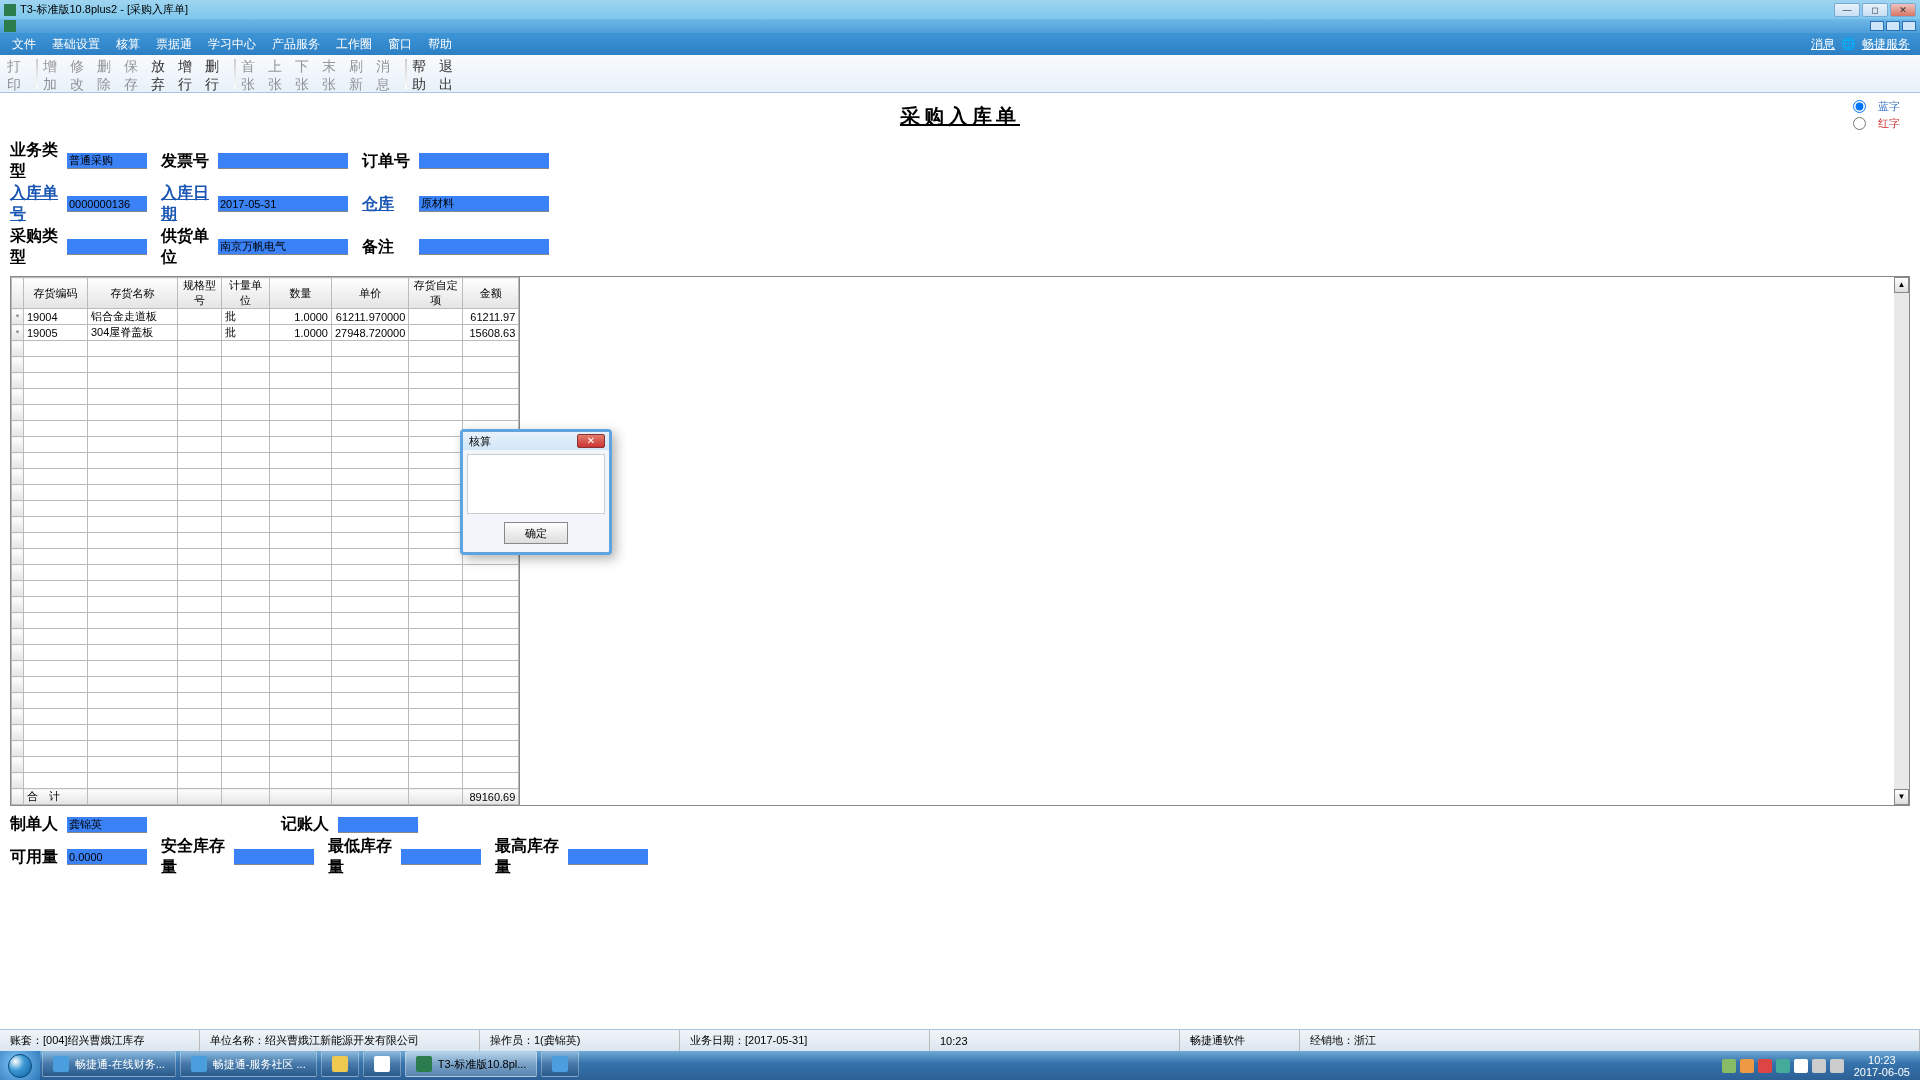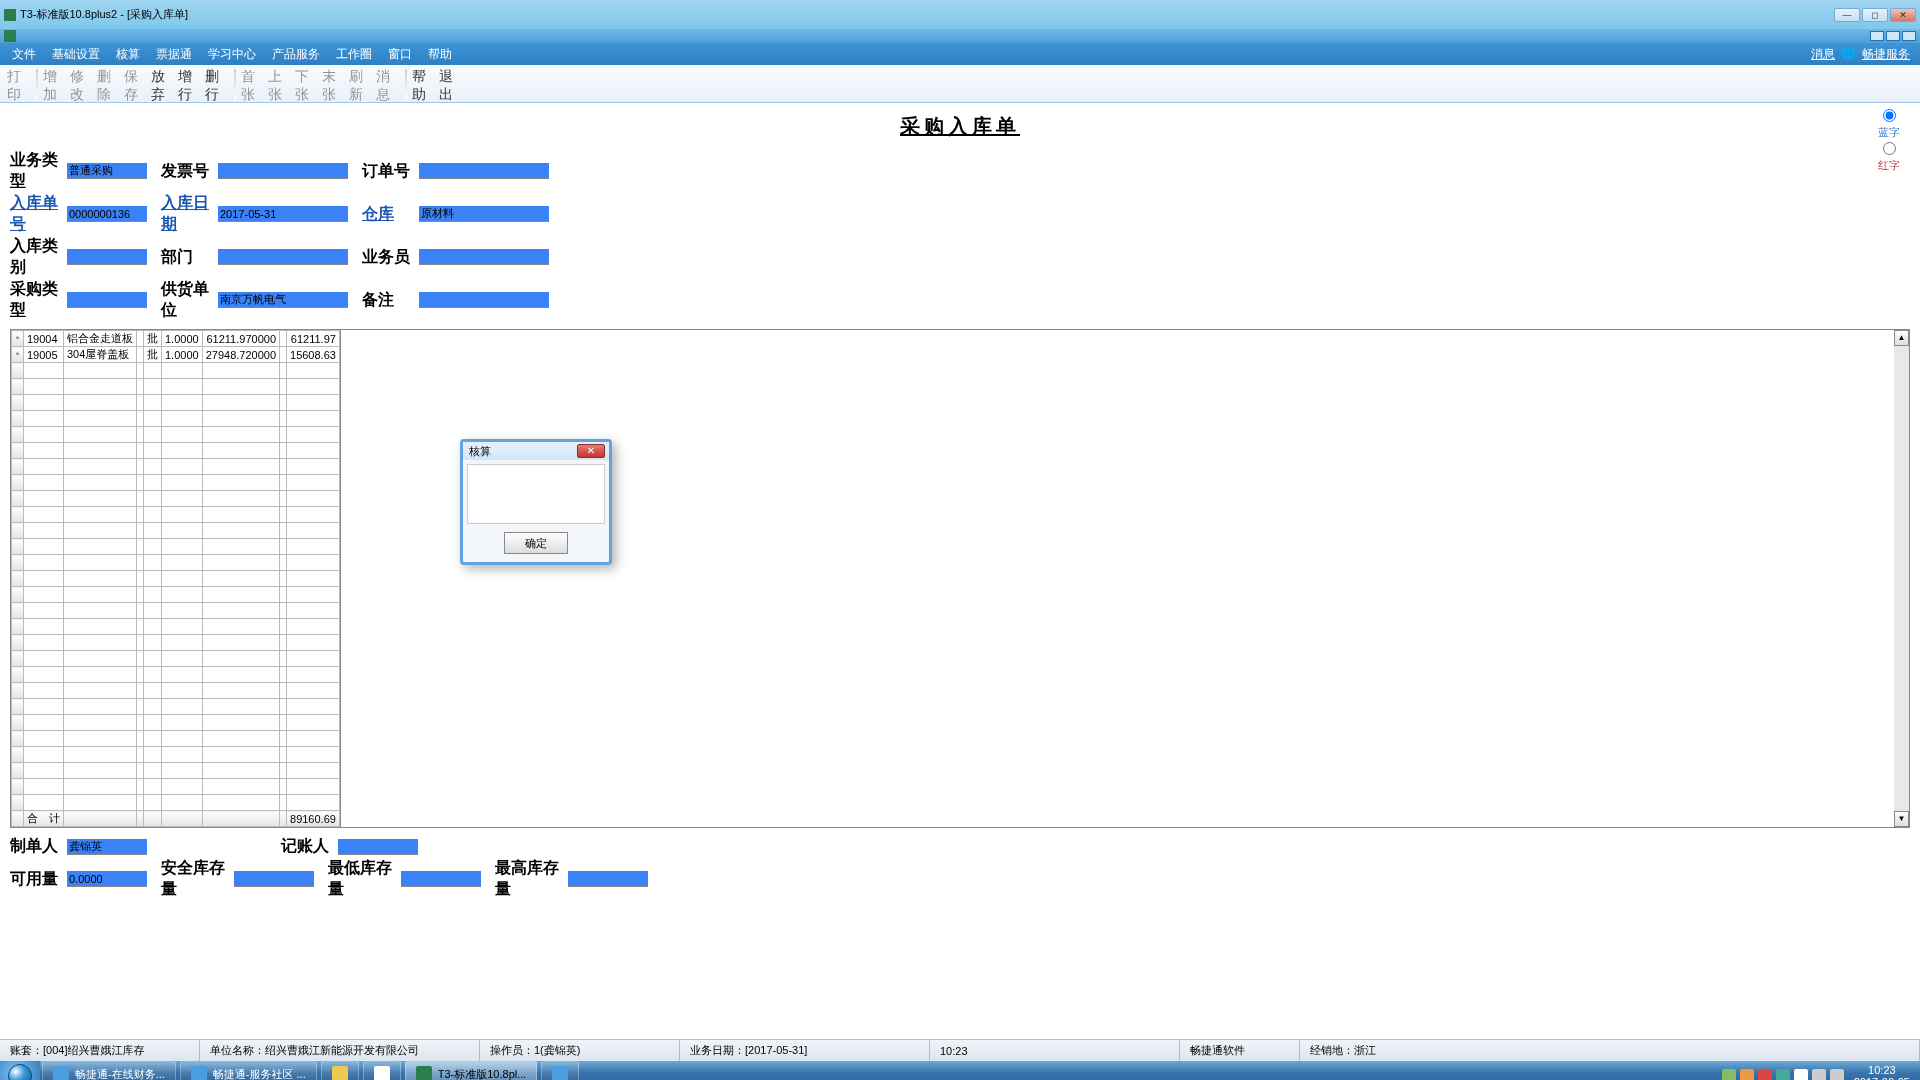--- a/index.html
+++ b/index.html
@@ -1,19 +1,19 @@
 <!DOCTYPE html>
 <html><head>
   <meta charset="utf-8">
   <style>
     * { margin: 0; padding: 0; box-sizing: border-box; font-family: "Microsoft YaHei", SimSun, sans-serif; }
     body { width: 1920px; height: 1080px; overflow: hidden; background: #d4e4f7; font-size: 12px; position: relative; }
 
     
-    .titlebar { height: 29px; background: linear-gradient(#9fd4f0,#7ec8ed); display:flex; align-items:center; padding:0 4px; }
+    .titlebar { height: 19px; background: linear-gradient(#9fd4f0,#7ec8ed); display:flex; align-items:center; padding:0 4px; }
     .titlebar .icon { width:12px; height:12px; background:#2b7d4e; margin-right:4px; }
     .titlebar .title { font-size:11px; color:#000; flex:1; }
     .win-controls { display:flex; gap:2px; }
     .win-btn { width:26px; height:14px; background:linear-gradient(#e8f2fb,#c7dff4); border:1px solid #7ba8d4; border-radius:2px; font-size:9px; text-align:center; line-height:12px; color:#333; }
     .win-btn.close { background:linear-gradient(#eec4bd,#d87565); }
 
     
     .mdi-bar { height:14px; background:linear-gradient(#6fb8e8,#4d9fd8); display:flex; align-items:center; justify-content:space-between; padding:0 4px; }
     .mdi-bar .mdi-icon { width:12px;height:12px; background:#2b7d4e; }
     .mdi-bar .mdi-right { display:flex; gap:2px; }
@@ -32,21 +32,21 @@
     .tb-btn .tb-label { font-size:14px; color:#333; margin-top:4px; }
     .tb-btn.disabled { opacity:.5; }
     .tb-sep { width:2px; height:30px; background:linear-gradient(#ccc,#fff); margin:0 3px; }
     .i-print{background:linear-gradient(#999,#666);} .i-add{background:linear-gradient(#6b6,#393);} .i-edit{background:#e8c060;} .i-del{background:#d44;} .i-save{background:#58d;} .i-abandon{background:#8b5;} .i-row{background:#5a7;} .i-delrow{background:#a55;}
     .i-first{background:#5a8;} .i-prev{background:#5a8;} .i-next{background:#5a8;} .i-last{background:#5a8;} .i-refresh{background:#5af;} .i-msg{background:#ccc;} .i-help{background:#fd4;} .i-exit{background:#3a6;}
 
     
     .doc-area { background:#fff; height: calc(100% - 18px - 14px - 22px - 38px - 22px - 30px); overflow:auto; padding:6px 10px; position:relative; }
     .doc-title { text-align:center; font-size:20px; font-weight:bold; text-decoration:underline; margin:4px 0 10px 0; letter-spacing:4px; }
     .radio-group { position:absolute; right:20px; top:6px; display:flex; flex-direction:column; gap:2px; font-size:11px; }
-    .radio-group label { display:flex; align-items:center; gap:3px;flex-direction:column; }
+    .radio-group label { display:flex; align-items:center; gap:12px; }
     .radio-group input { margin:0; }
     .blue-text { color:#3a75c4; }
     .red-text { color:#c33; }
 
     
     .form-row { display:flex; gap:14px; margin-bottom:1px; }
     .form-field { display:flex; align-items:center; }
     .form-field .label { width:54px; text-align:left; font-size:16px; color:#000; margin-right:3px;font-weight:bold; }
     .form-field .label.link { color:#1a56b4; text-decoration:underline; }
     .form-field input { height:16px; border:none; border-bottom:1px solid #888; font-size:11px; padding:0 2px; background:#3b82f6; }
@@ -237,51 +237,48 @@
         <span class="label link">入库日期</span>
         <input class="w140" value="2017-05-31" style="">
       </div>
     <div class="form-field">
         <span class="label link">仓库</span>
         <input class="w140" value="原材料" style="">
       </div>
   </div>
   <div class="form-row">
     <div class="form-field">
-        <span class="label">入库类别</span>
-        <input class="w80" value="" style="">
-      </div>
-    <div class="form-field">
-        <span class="label">部门</span>
-        <input class="w140" value="" style="">
-      </div>
-    <div class="form-field">
-        <span class="label">业务员</span>
-        <input class="w140" value="" style="">
-      </div>
-  </div>
-  <div class="form-row">
-    <div class="form-field">
         <span class="label">采购类型</span>
         <input class="w80" value="" style="">
       </div>
     <div class="form-field">
         <span class="label">供货单位</span>
         <input class="w140" value="南京万帆电气" style="">
       </div>
     <div class="form-field">
         <span class="label">备注</span>
         <input class="w140" value="" style="">
       </div>
   </div>
 
   <div class="grid-container">
     <div class="grid">
       <table id="grid-table">
           <tbody>
+            <tr>
+              <th class="rowhead"></th>
+              <th style="width:64px">存货编码</th>
+              <th style="width:90px">存货名称</th>
+              <th style="width:44px">规格型号</th>
+              <th style="width:48px">计量单位</th>
+              <th style="width:62px">数量</th>
+              <th style="width:76px">单价</th>
+              <th style="width:54px">存货自定项</th>
+              <th style="width:56px">金额</th>
+            </tr>
             <tr>
               <td class="rowhead">*</td>
               <td>19004</td>
               <td>铝合金走道板</td>
               <td></td>
               <td>批</td>
               <td class="num">1.0000</td>
               <td class="num">61211.970000</td>
               <td></td>
               <td class="num">61211.97</td>

